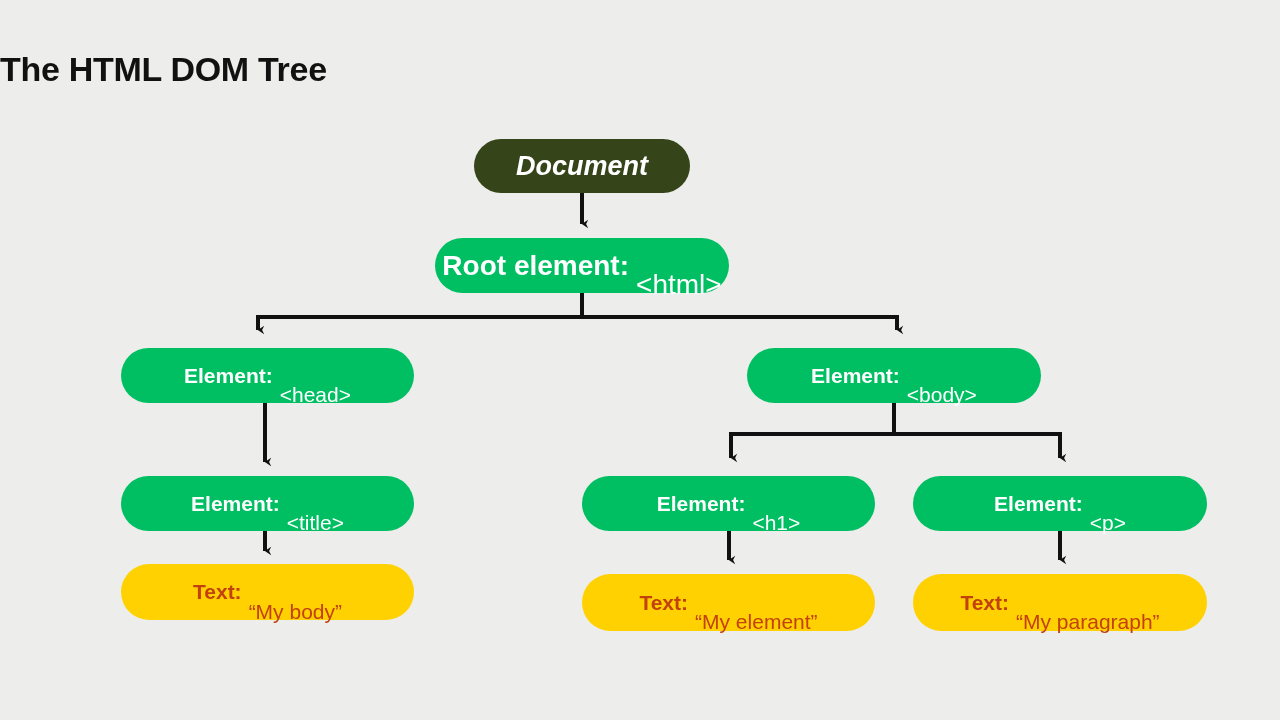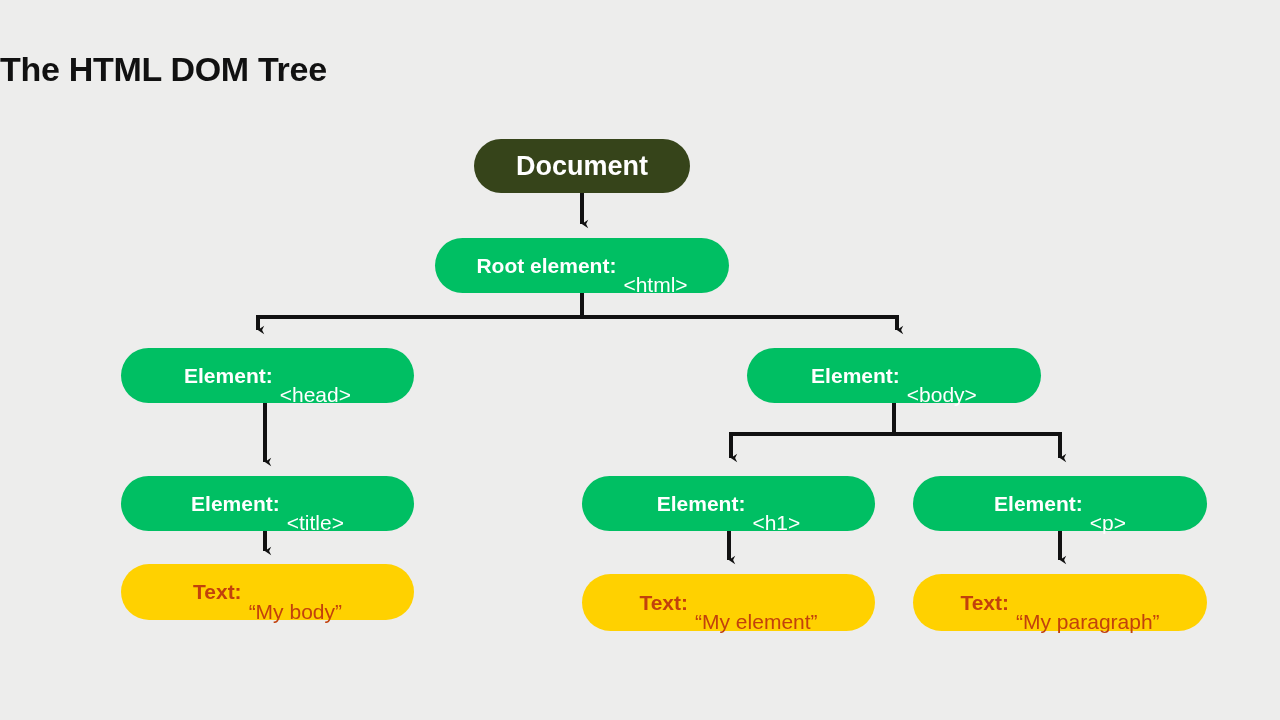--- a/index.html
+++ b/index.html
@@ -69,25 +69,25 @@
   .node.yellow {
     background: #ffd100;
     color: #c2410c;
   }
 
   
   #node-document {
     left: 474px;  top: 139px;  width: 216px; height: 54px;
     font-size: 27px;
   }
-  #node-document .lbl { font-weight: 700; }
+  #node-document .lbl { font-weight: 700; font-style: italic; }
 
   #node-html {
     left: 435px; top: 238px; width: 294px; height: 55px;
-    font-size: 21px;
+    font-size: 28px;
   }
 
   #node-head {
     left: 121px; top: 348px; width: 293px; height: 55px;
     font-size: 21px;
   }
 
   #node-body {
     left: 747px; top: 348px; width: 294px; height: 55px;
     font-size: 21px;

